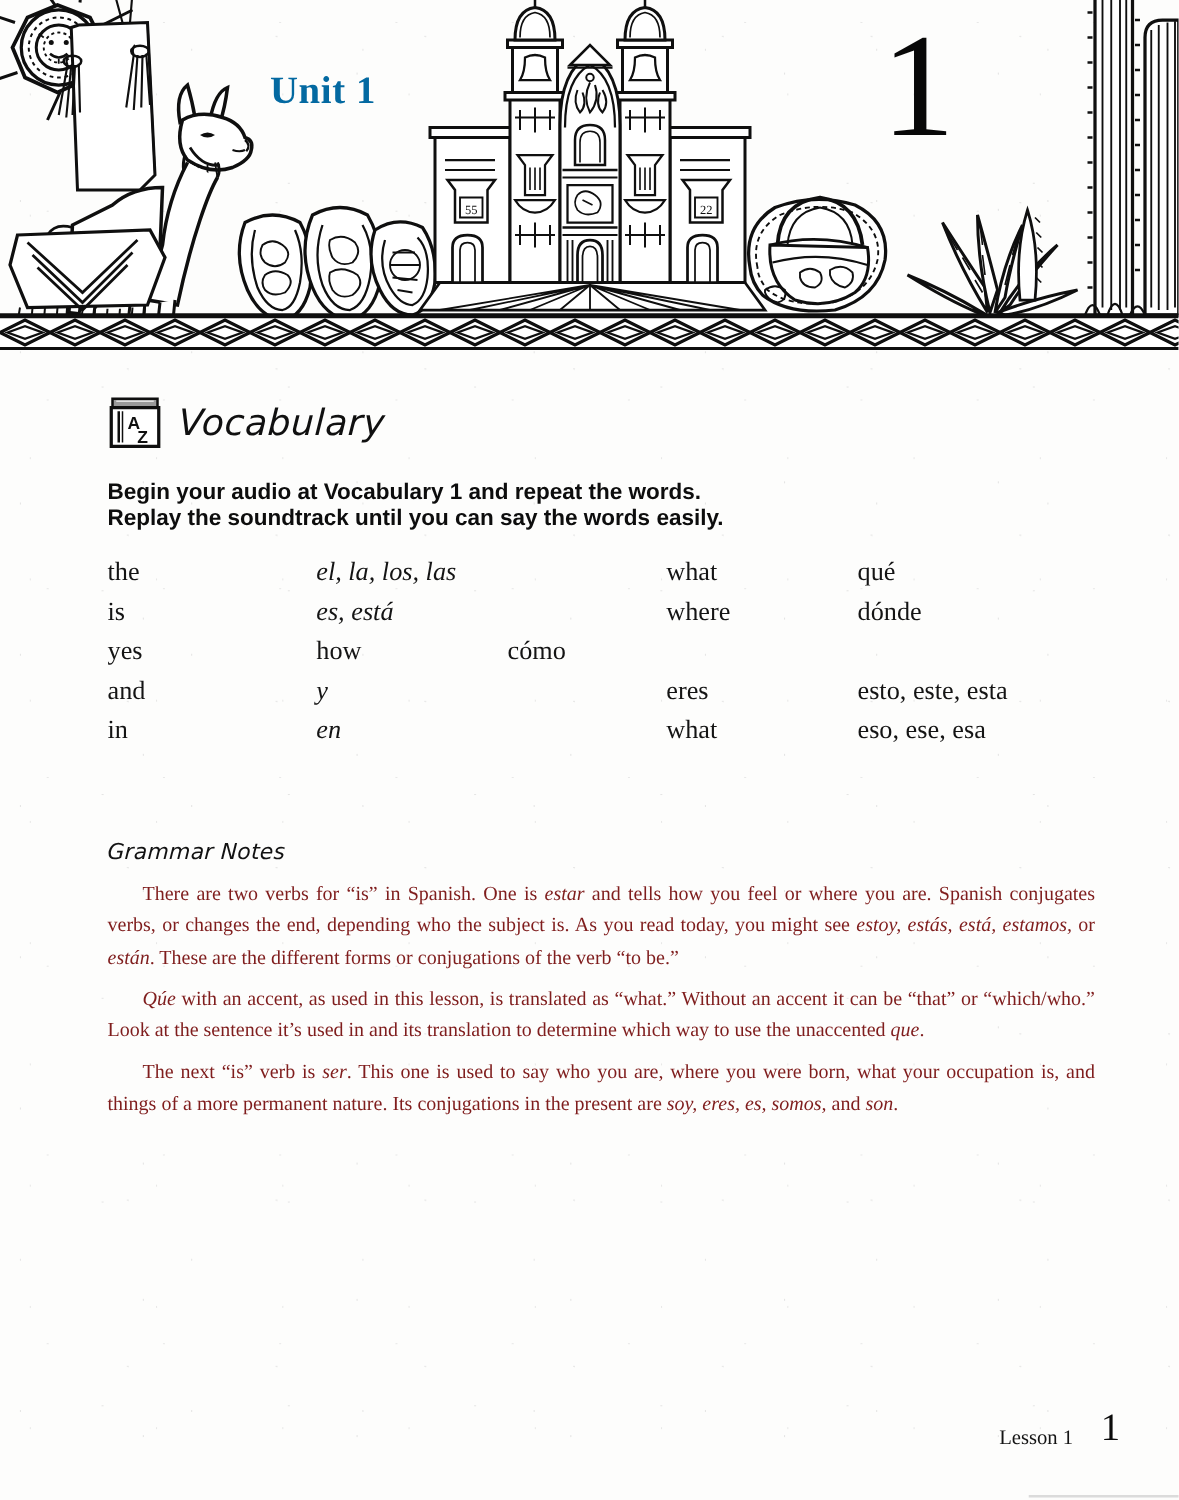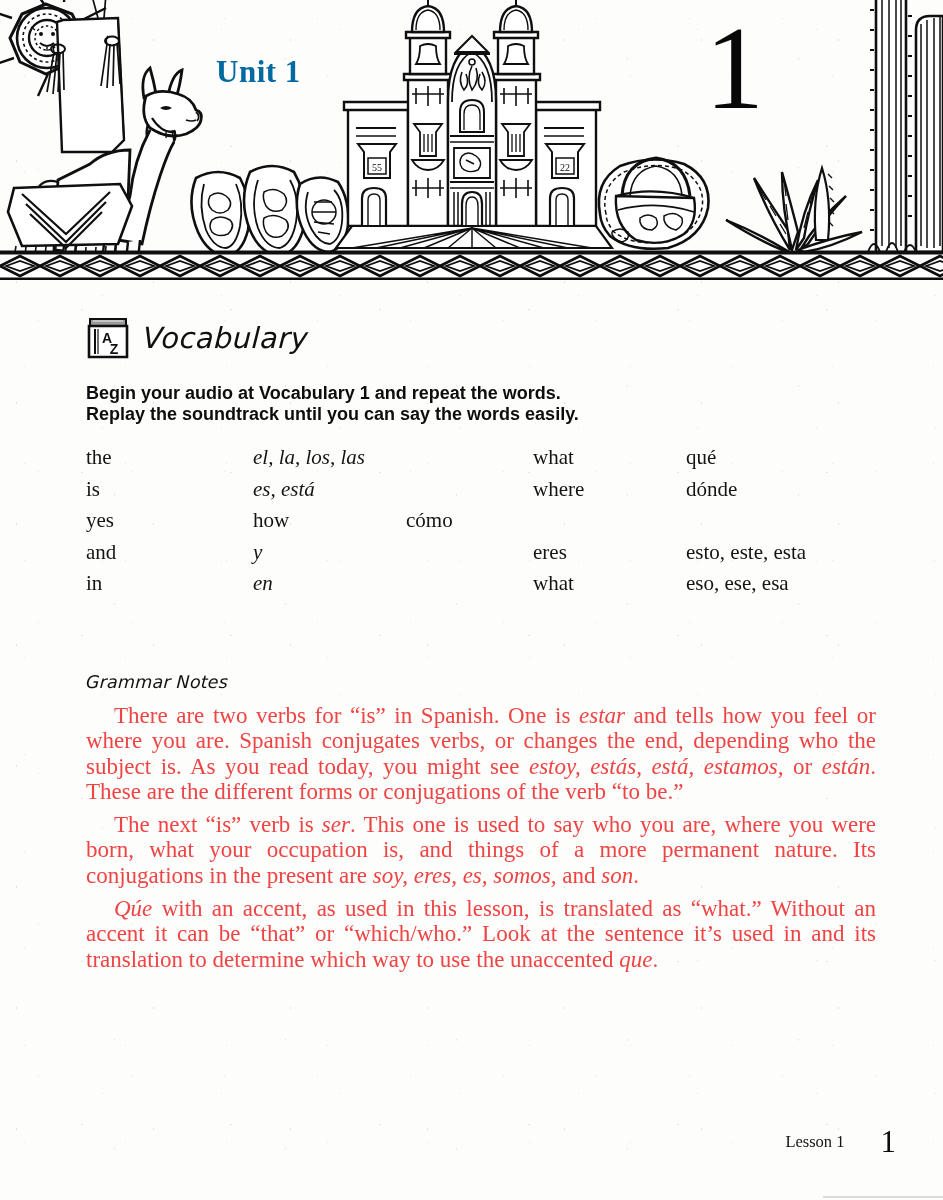--- a/index.html
+++ b/index.html
@@ -116,34 +116,34 @@
     font-family: "DejaVu Sans", sans-serif;
     font-size: 17.5px;
     font-style: italic;
     letter-spacing: .2px;
     color: #121212;
     transform: skewX(-3deg);
     margin-bottom: 11px;
   }
   .gn-p {
     font-family: "Liberation Serif", serif;
-    font-size: 23px;
+    font-size: 16px;
     line-height: 25.3px;
     text-align: justify;
     text-indent: 28px;
     margin: 0 0 8px 0;
-    color: #ef4444;
+    color: #7f1d1d;
   }
   .gn-p i { font-style: italic; }
 
   
   #footer {
     position: absolute;
     right: 47px; bottom: 40px;
-    display: flex; align-items: center; gap: 36px;
+    display: flex; align-items: flex-end; gap: 22px;
   }
   .lesson-label {
     font-family: "Liberation Serif", serif;
     font-size: 16.5px;
     color: #141414;
   }
   .page-number {
     font-family: "Liberation Serif", serif;
     font-size: 31px;
     color: #0b0b0b;
@@ -519,22 +519,22 @@
       <span class="c-en1">in</span>
       <span class="c-es1">en</span>
       <span class="c-en2">what</span>
       <span class="c-es2">eso, ese, esa</span>
     </div>
   </div>
 
   <div id="grammar">
     <div class="gn-heading">Grammar Notes</div>
     <p class="gn-p">There are two verbs for “is” in Spanish. One is <i>estar</i> and tells how you feel or where you are. Spanish conjugates verbs, or changes the end, depending who the subject is. As you read today, you might see <i>estoy, estás, está, estamos,</i> or <i>están</i>. These are the different forms or conjugations of the verb “to be.”</p>
+    <p class="gn-p"><i>Qúe</i> with an accent, as used in this lesson, is translated as “what.” Without an accent it can be “that” or “which/who.” Look at the sentence it’s used in and its translation to determine which way to use the unaccented <i>que</i>.</p>
     <p class="gn-p">The next “is” verb is <i>ser</i>. This one is used to say who you are, where you were born, what your occupation is, and things of a more permanent nature. Its conjugations in the present are <i>soy, eres, es, somos,</i> and <i>son</i>.</p>
-    <p class="gn-p"><i>Qúe</i> with an accent, as used in this lesson, is translated as “what.” Without an accent it can be “that” or “which/who.” Look at the sentence it’s used in and its translation to determine which way to use the unaccented <i>que</i>.</p>
   </div>
 
   <div id="footer">
     <span class="lesson-label">Lesson 1</span>
     <span class="page-number">1</span>
   </div>
 
   <div id="scan-edge"></div>
 </div>
 

